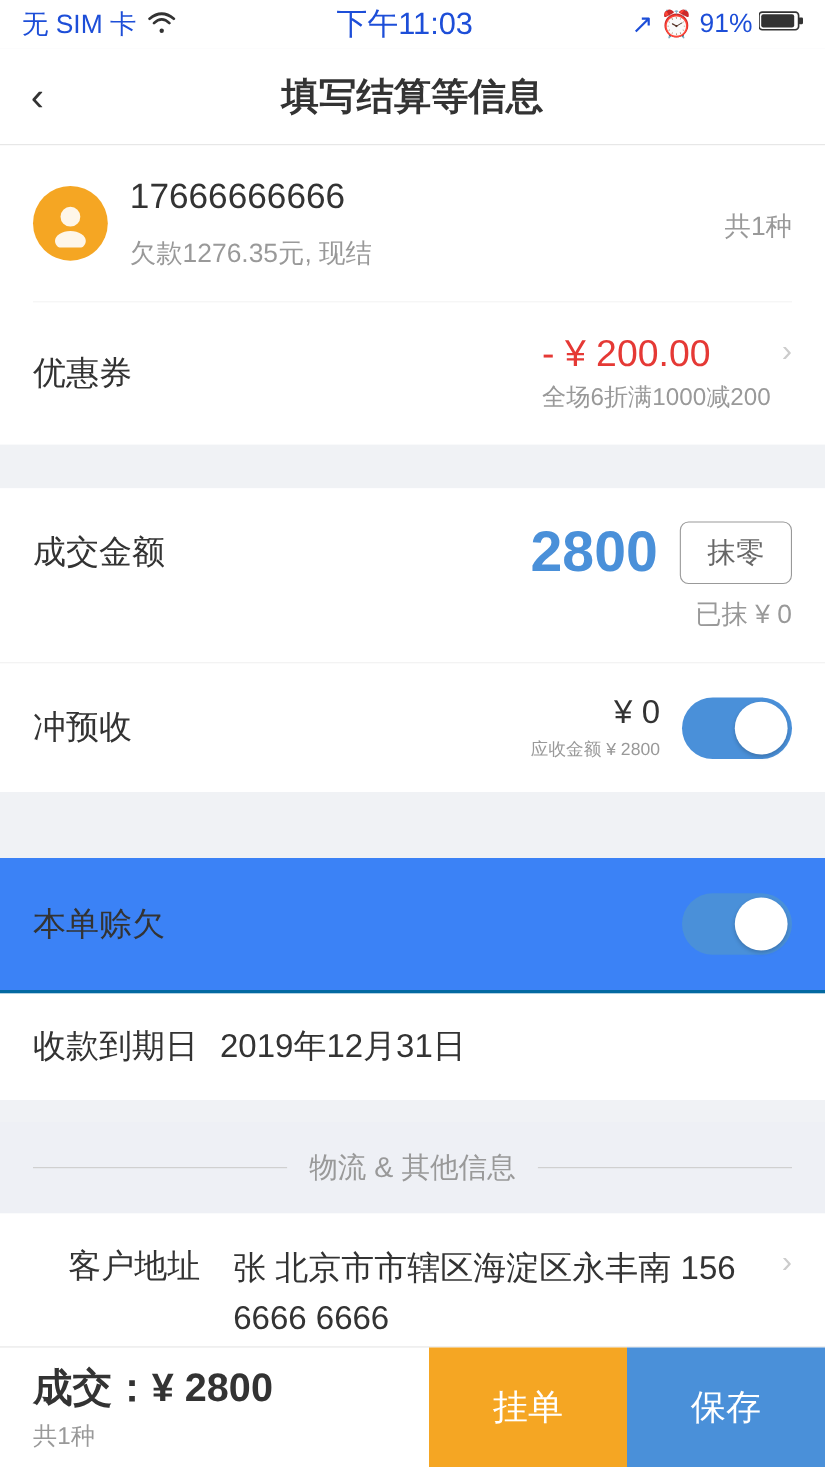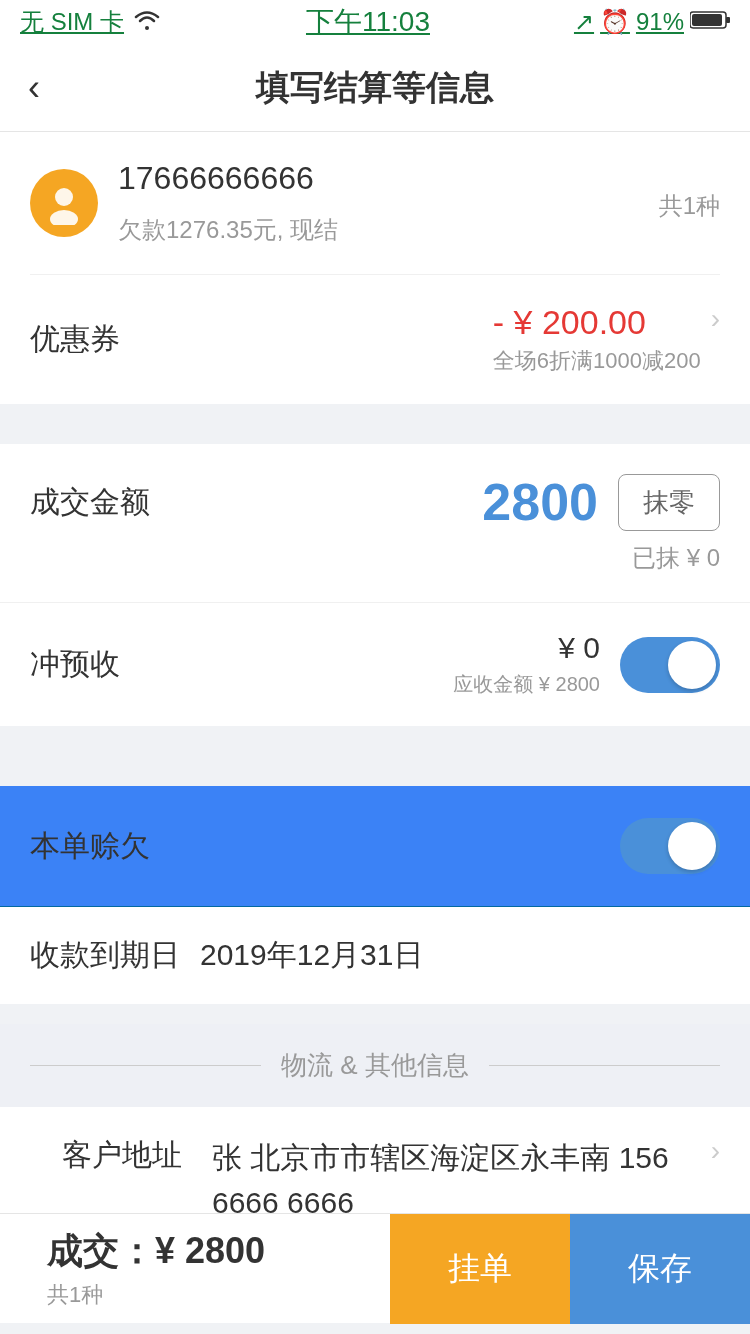--- a/index.html
+++ b/index.html
@@ -15,22 +15,21 @@
 
     
     .status-bar {
       height: 44px;
       background: #fff;
       display: flex;
       align-items: center;
       justify-content: space-between;
       padding: 0 20px;
       font-size: 24px;
-      color: #15803d;
-      text-decoration: underline;
+      color: #1d4ed8;
     }
     .status-left { display: flex; align-items: center; gap: 8px; }
     .status-center { font-size: 28px; font-weight: 500; }
     .status-right { display: flex; align-items: center; gap: 6px; font-size: 24px; }
 
     
     .nav-bar {
       height: 88px;
       background: #fff;
       display: flex;
@@ -137,21 +136,21 @@
     }
     .advance-row {
       display: flex;
       align-items: center;
       justify-content: space-between;
     }
     .advance-label { font-size: 30px; color: #333; }
     .advance-right { display: flex; align-items: center; gap: 20px; }
     .advance-amount-block { text-align: right; }
     .advance-amount { font-size: 30px; color: #333; }
-    .advance-sub { font-size: 20px; color: #999; margin-top: 6px; }
+    .advance-sub { font-size: 16px; color: #999; margin-top: 6px; }
 
     
     .toggle {
       width: 100px;
       height: 56px;
       border-radius: 28px;
       background: #4a90d9;
       position: relative;
       cursor: pointer;
       flex-shrink: 0;
@@ -177,21 +176,21 @@
       display: flex;
       align-items: center;
       justify-content: space-between;
     }
     .debt-label { font-size: 30px; color: #333; }
 
     
     .due-section {
       background: #fff;
       padding: 28px 30px;
-      border-top: 1px solid #0369a1;
+      border-top: 3px solid #0369a1;
     }
     .due-row {
       display: flex;
       align-items: center;
       gap: 20px;
     }
     .due-label { font-size: 30px; color: #333; }
     .due-value { font-size: 30px; color: #333; }
 
     
@@ -217,28 +216,27 @@
       align-items: flex-start;
       justify-content: space-between;
       margin-left: 32px;
     }
     .address-label { font-size: 30px; color: #333; flex-shrink: 0; margin-right: 30px; }
     .address-value { font-size: 30px; color: #333; flex: 1; line-height: 1.5; }
 
     
     .bottom-bar {
       position: fixed;
-      bottom: 11px;
+      bottom: 0;
       width: 750px;
       height: 110px;
       background: #fff;
       display: flex;
       align-items: center;
       border-top: 1px solid #e5e5e5;
-      padding-left: 17px;
     }
     .bottom-summary {
       flex: 1;
       padding: 0 30px;
     }
     .bottom-deal { font-size: 26px; color: #333; }
     .bottom-deal span { font-size: 36px; font-weight: 600; }
     .bottom-count { font-size: 22px; color: #999; margin-top: 4px; }
     .btn-pending {
       width: 180px;

